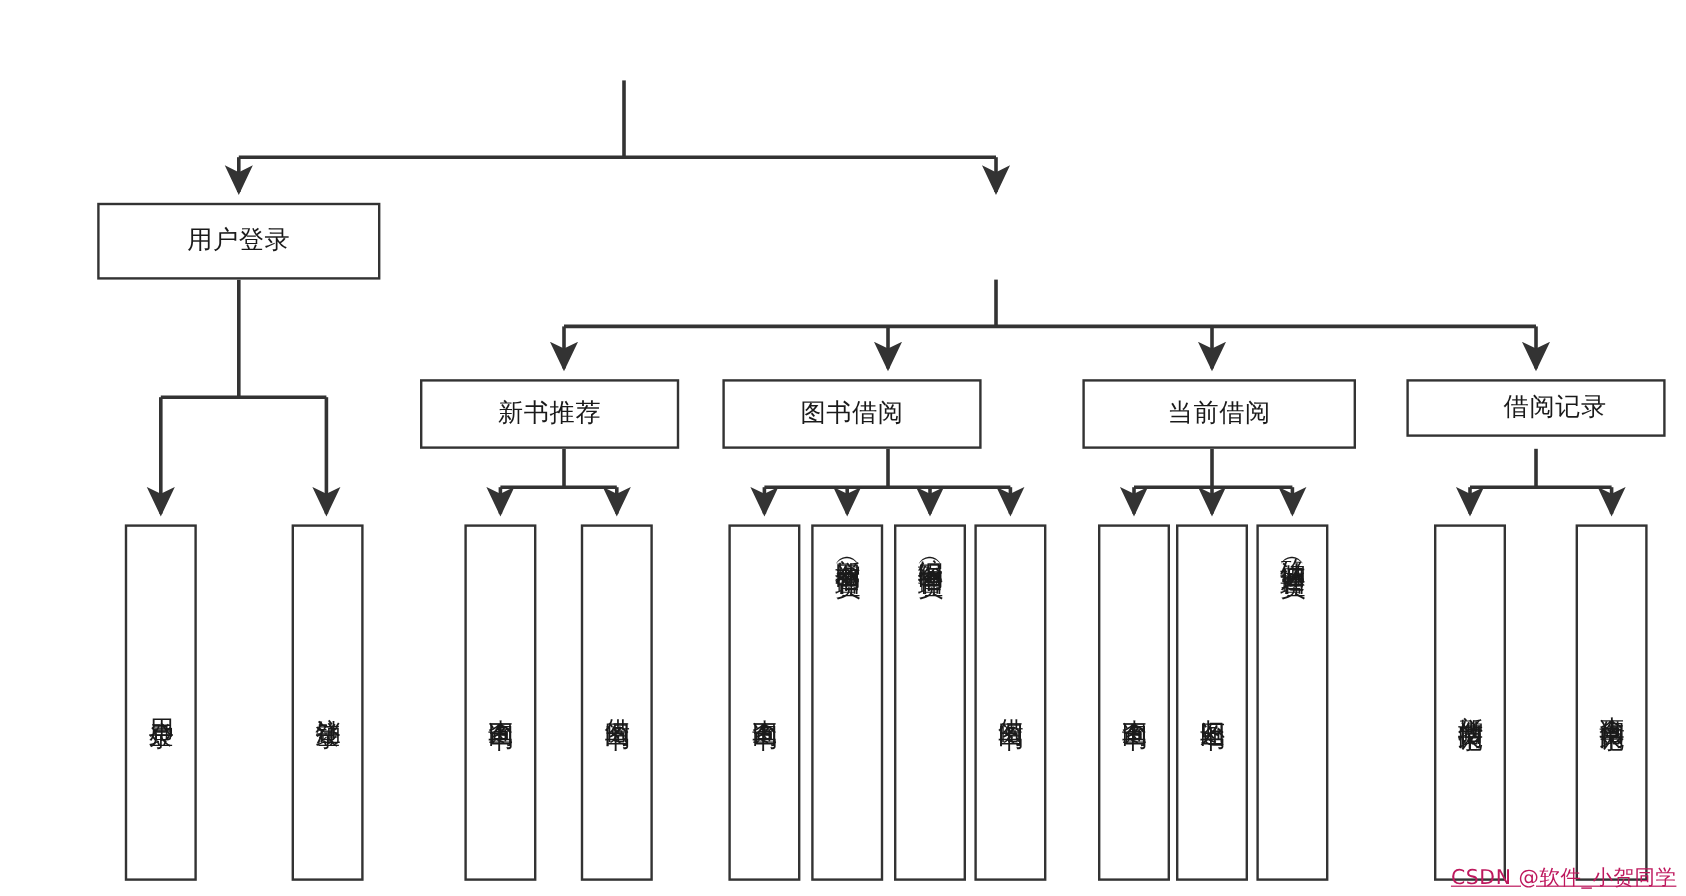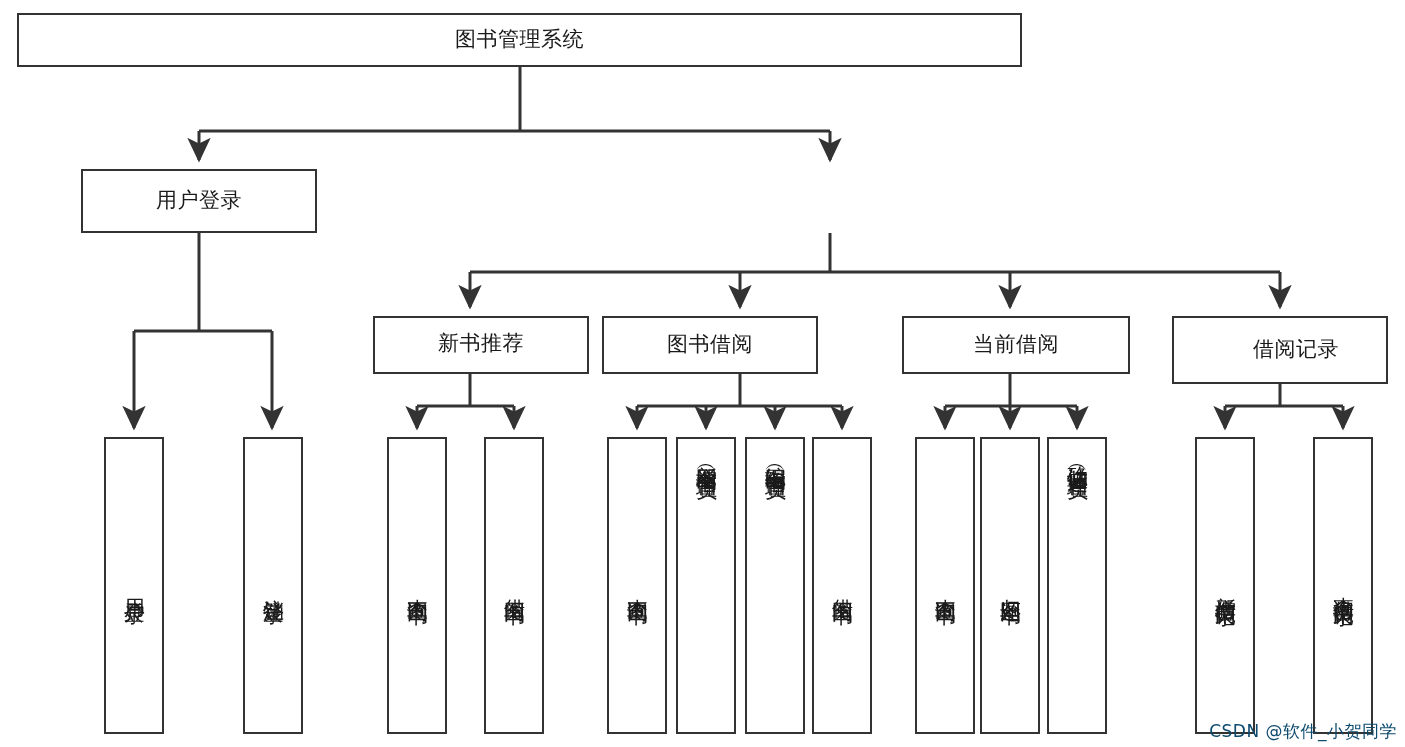--- a/index.html
+++ b/index.html
@@ -61,23 +61,24 @@
     top: 0;
     width: 1405px;
     height: 747px;
     pointer-events: none;
   }
   .watermark {
     position: absolute;
     right: 8px;
     bottom: 4px;
     font-size: 17px;
-    color: #0c4a6e;
+    color: #be185d;
     white-space: nowrap;
     letter-spacing: 0.5px;
+    text-decoration: underline;
   }
 </style>
 </head>
 <body>
 
 <div id="diagram-root">
 
   <svg id="edge-layer" viewBox="0 0 1405 747">
     <defs>
       <marker id="arrow" markerWidth="9" markerHeight="9" refX="7.4" refY="4.5" orient="auto" markerUnits="strokeWidth">
@@ -121,38 +122,35 @@
       <path d="M1010,406 L1010,428" marker-end="url(#arrow)"></path>
       <path d="M1077,406 L1077,428" marker-end="url(#arrow)"></path>
 
       <path d="M1280,374 L1280,406"></path>
       <path d="M1225,406 L1343,406"></path>
       <path d="M1225,406 L1225,428" marker-end="url(#arrow)"></path>
       <path d="M1343,406 L1343,428" marker-end="url(#arrow)"></path>
     </g>
   </svg>
 
-  <div class="node-box" style="left:17px; top:13px; width:1005px; height:54px;">
-    <span class="node-label-h">图书管理系统</span>
-  </div>
 
   <div class="node-box" style="left:81px; top:169px; width:236px; height:64px;">
     <span class="node-label-h">用户登录</span>
   </div>
 
-  <div class="node-box" style="left:373px; top:316px; width:216px; height:58px;font-family:Liberation Mono, monospace;">
+  <div class="node-box" style="left:350px; top:316px; width:216px; height:58px;">
     <span class="node-label-h">新书推荐</span>
   </div>
   <div class="node-box" style="left:602px; top:316px; width:216px; height:58px;">
     <span class="node-label-h">图书借阅</span>
   </div>
   <div class="node-box" style="left:902px; top:316px; width:228px; height:58px;">
     <span class="node-label-h">当前借阅</span>
   </div>
-  <div class="node-box" style="left:1172px; top:316px; width:216px; height:68px;padding-left:32px;">
+  <div class="node-box" style="left:1172px; top:316px; width:216px; height:48px;padding-left:32px;">
     <span class="node-label-h">借阅记录</span>
   </div>
 
   <div class="node-box leaf-box centered" style="left:104px; top:437px; width:60px; height:297px;">
     <span class="node-label-v">用户登录</span>
   </div>
   <div class="node-box leaf-box centered" style="left:243px; top:437px; width:60px; height:297px;">
     <span class="node-label-v">注销登录</span>
   </div>
 

